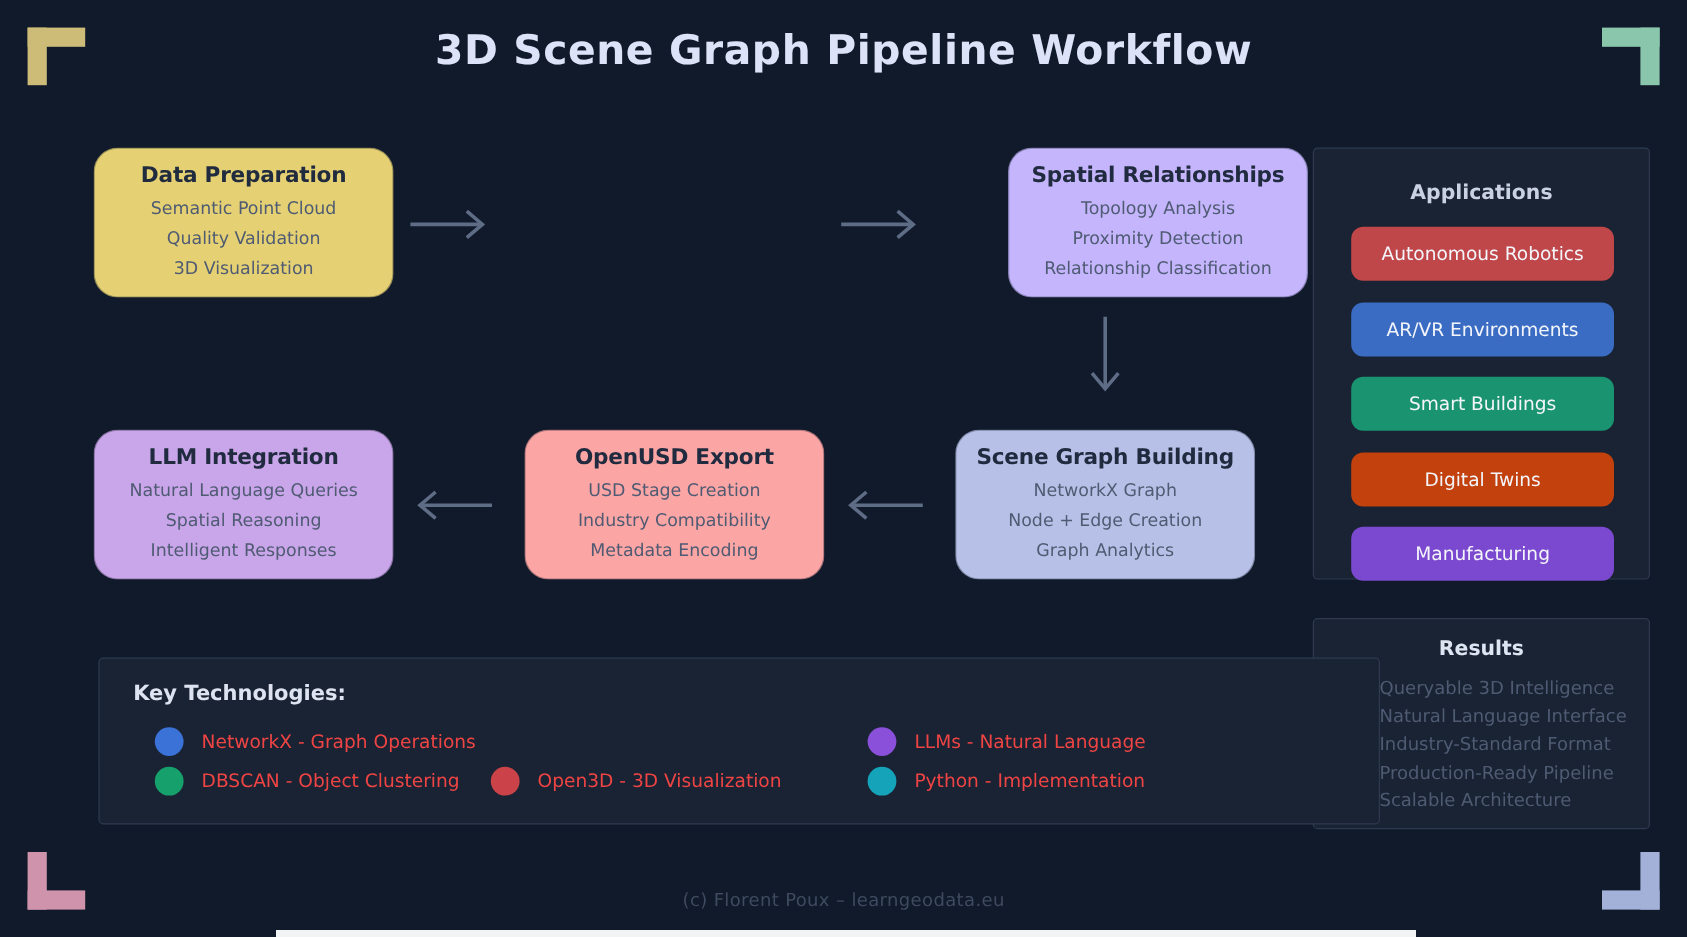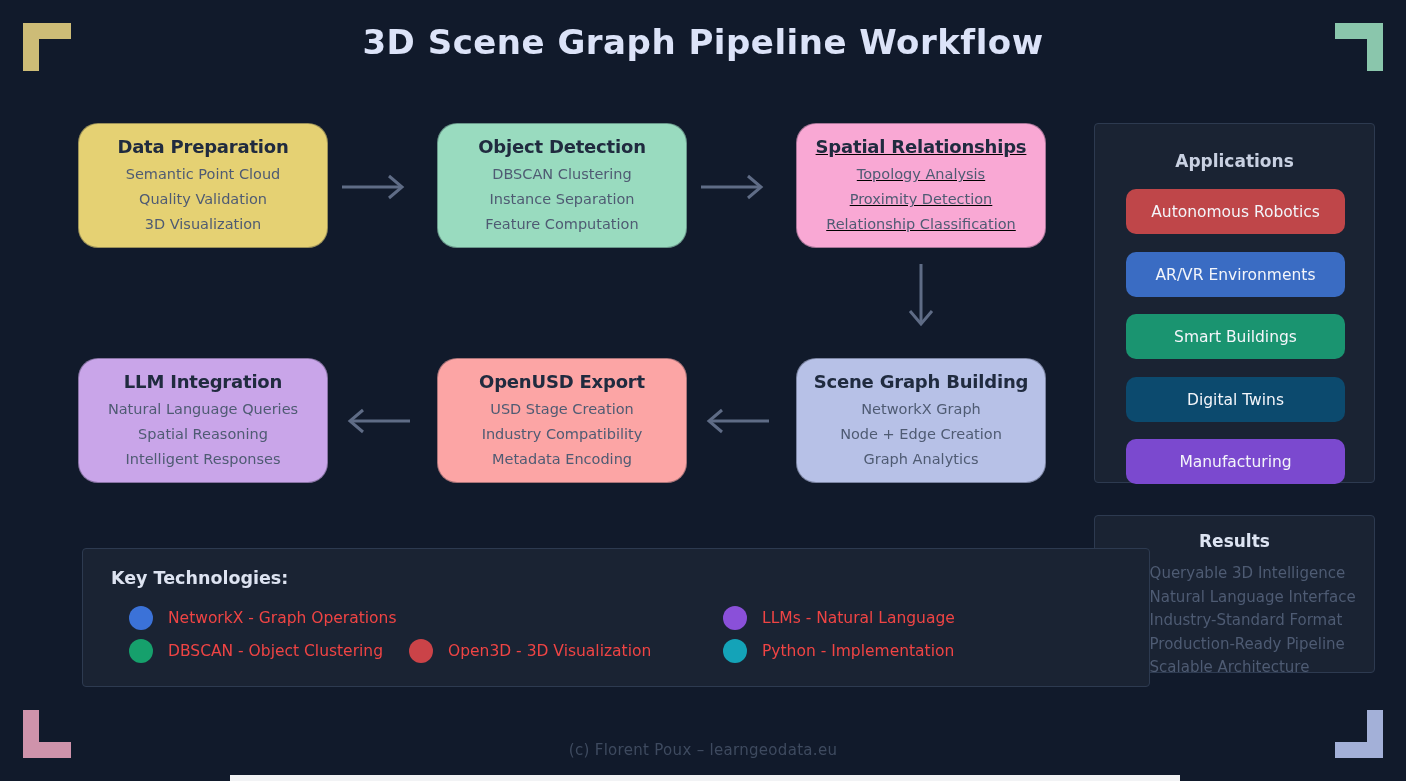--- a/index.html
+++ b/index.html
@@ -83,27 +83,21 @@
   </div>
 
   <div class="main-title">3D Scene Graph Pipeline Workflow</div>
 
   <div class="flow-box" style="left: 78px; top: 123px; background: rgb(229, 209, 115);">
     <div class="bt">Data Preparation</div>
     <div class="bl">Semantic Point Cloud</div>
     <div class="bl">Quality Validation</div>
     <div class="bl">3D Visualization</div>
   </div>
-  <div class="flow-box" style="left: 437px; top: 123px; background: rgb(153, 219, 191);">
-    <div class="bt">Object Detection</div>
-    <div class="bl">DBSCAN Clustering</div>
-    <div class="bl">Instance Separation</div>
-    <div class="bl">Feature Computation</div>
-  </div>
-  <div class="flow-box" style="left: 796px; top: 123px; background: #f9a8d4; text-decoration: underline;">
+  <div class="flow-box" style="left: 840px; top: 123px; background: #c4b5fd;">
     <div class="bt">Spatial Relationships</div>
     <div class="bl">Topology Analysis</div>
     <div class="bl">Proximity Detection</div>
     <div class="bl">Relationship Classification</div>
   </div>
 
   <div class="flow-box" style="left: 78px; top: 358px; background: rgb(201, 165, 233);">
     <div class="bt">LLM Integration</div>
     <div class="bl">Natural Language Queries</div>
     <div class="bl">Spatial Reasoning</div>
@@ -151,25 +145,25 @@
       <line x1="72" y1="14" x2="12" y2="14"></line>
         <polyline points="25,3 12,14 25,25"></polyline>
     </svg>
   </div>
 
   <div class="panel" style="left:1094px;top:123px;width:281px;height:360px">
     <div class="panel-title" style="top:27px">Applications</div>
     <div class="app-btn" style="top: 128px; background: rgb(58, 108, 195);">AR/VR Environments</div>
     <div class="app-btn" style="top: 65px; background: rgb(191, 70, 73);">Autonomous Robotics</div>
     <div class="app-btn" style="top: 190px; background: rgb(26, 148, 112);">Smart Buildings</div>
-    <div class="app-btn" style="top: 253px; background: #0c4a6e;">Digital Twins</div>
+    <div class="app-btn" style="top: 253px; background: #c2410c;">Digital Twins</div>
     <div class="app-btn" style="top: 315px; background: rgb(123, 73, 207);">Manufacturing</div>
   </div>
 
-  <div class="panel" style="left:1094px;top:515px;width:281px;height:158px">
+  <div class="panel" style="left:1094px;top:515px;width:281px;height:176px">
     <div class="panel-title" style="top:15px;font-weight:700;color:#dde4f2">Results</div>
     <div class="results-list">
       <div class="row">
           <span>✓</span>
           <span>Queryable 3D Intelligence</span>
         </div>
       <div class="row">
           <span>✓</span>
           <span>Natural Language Interface</span>
         </div>

